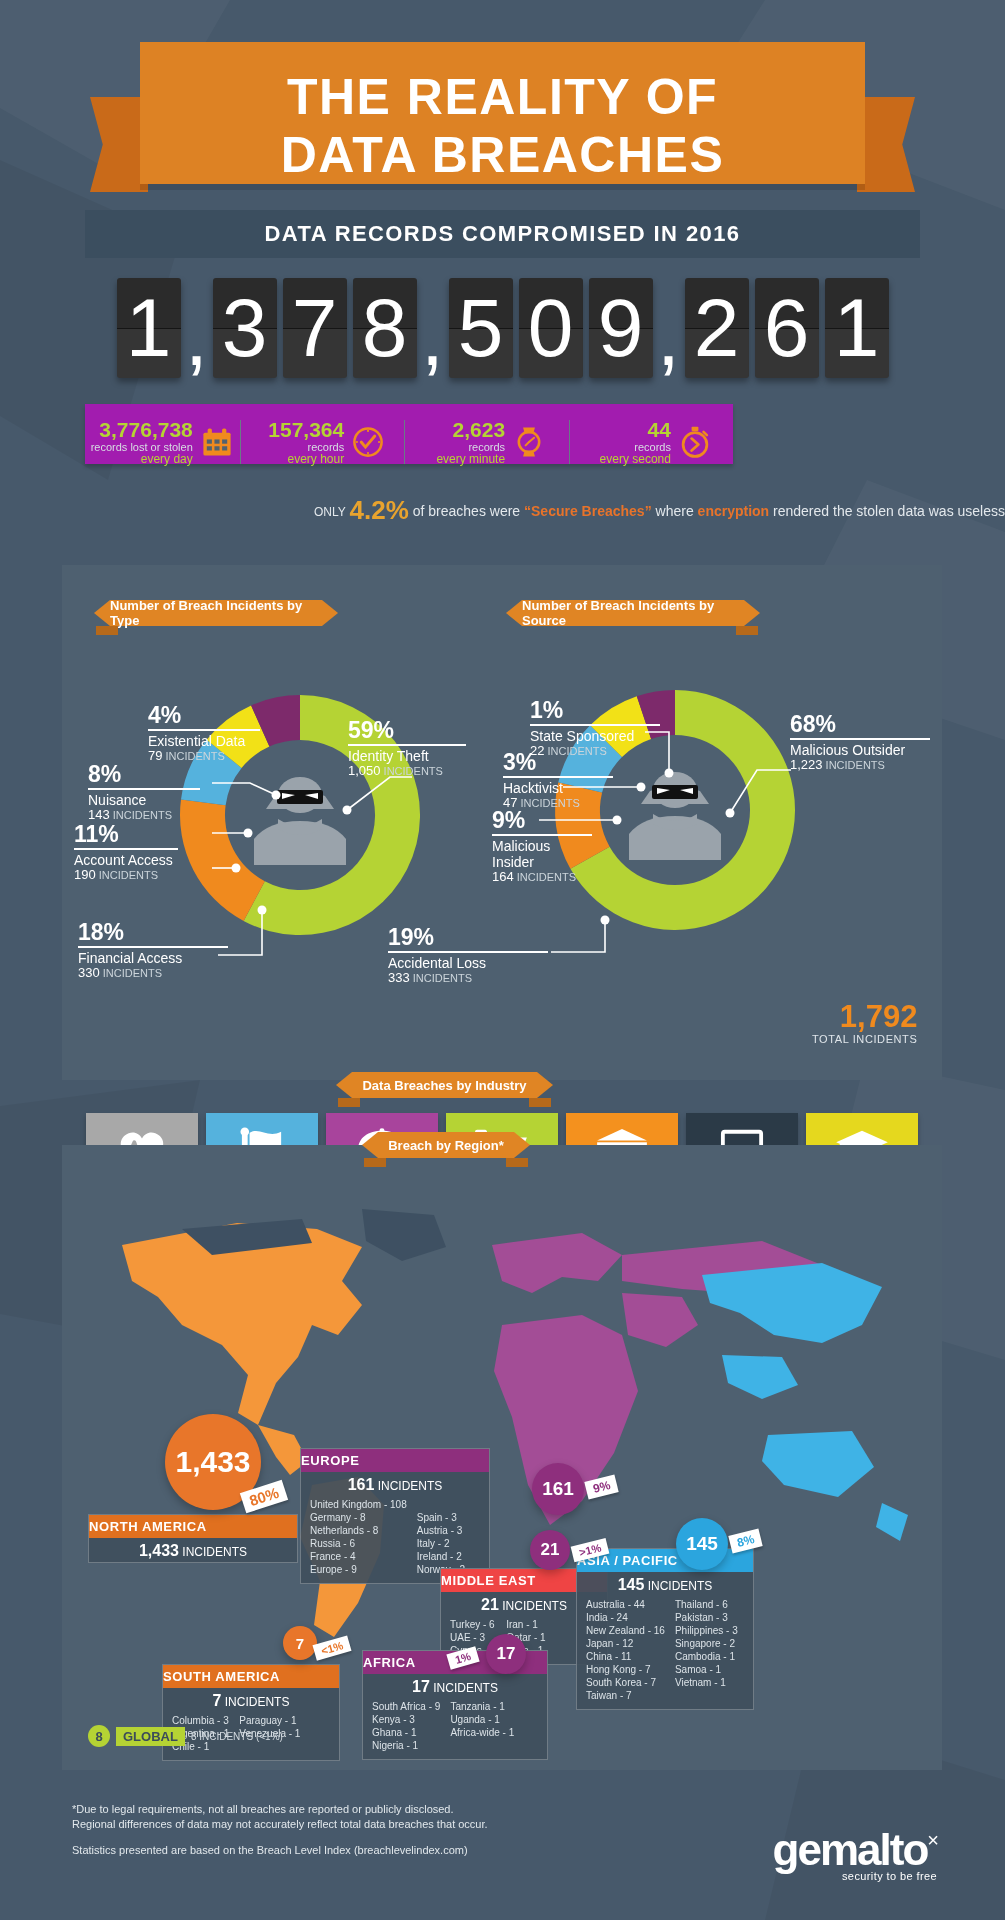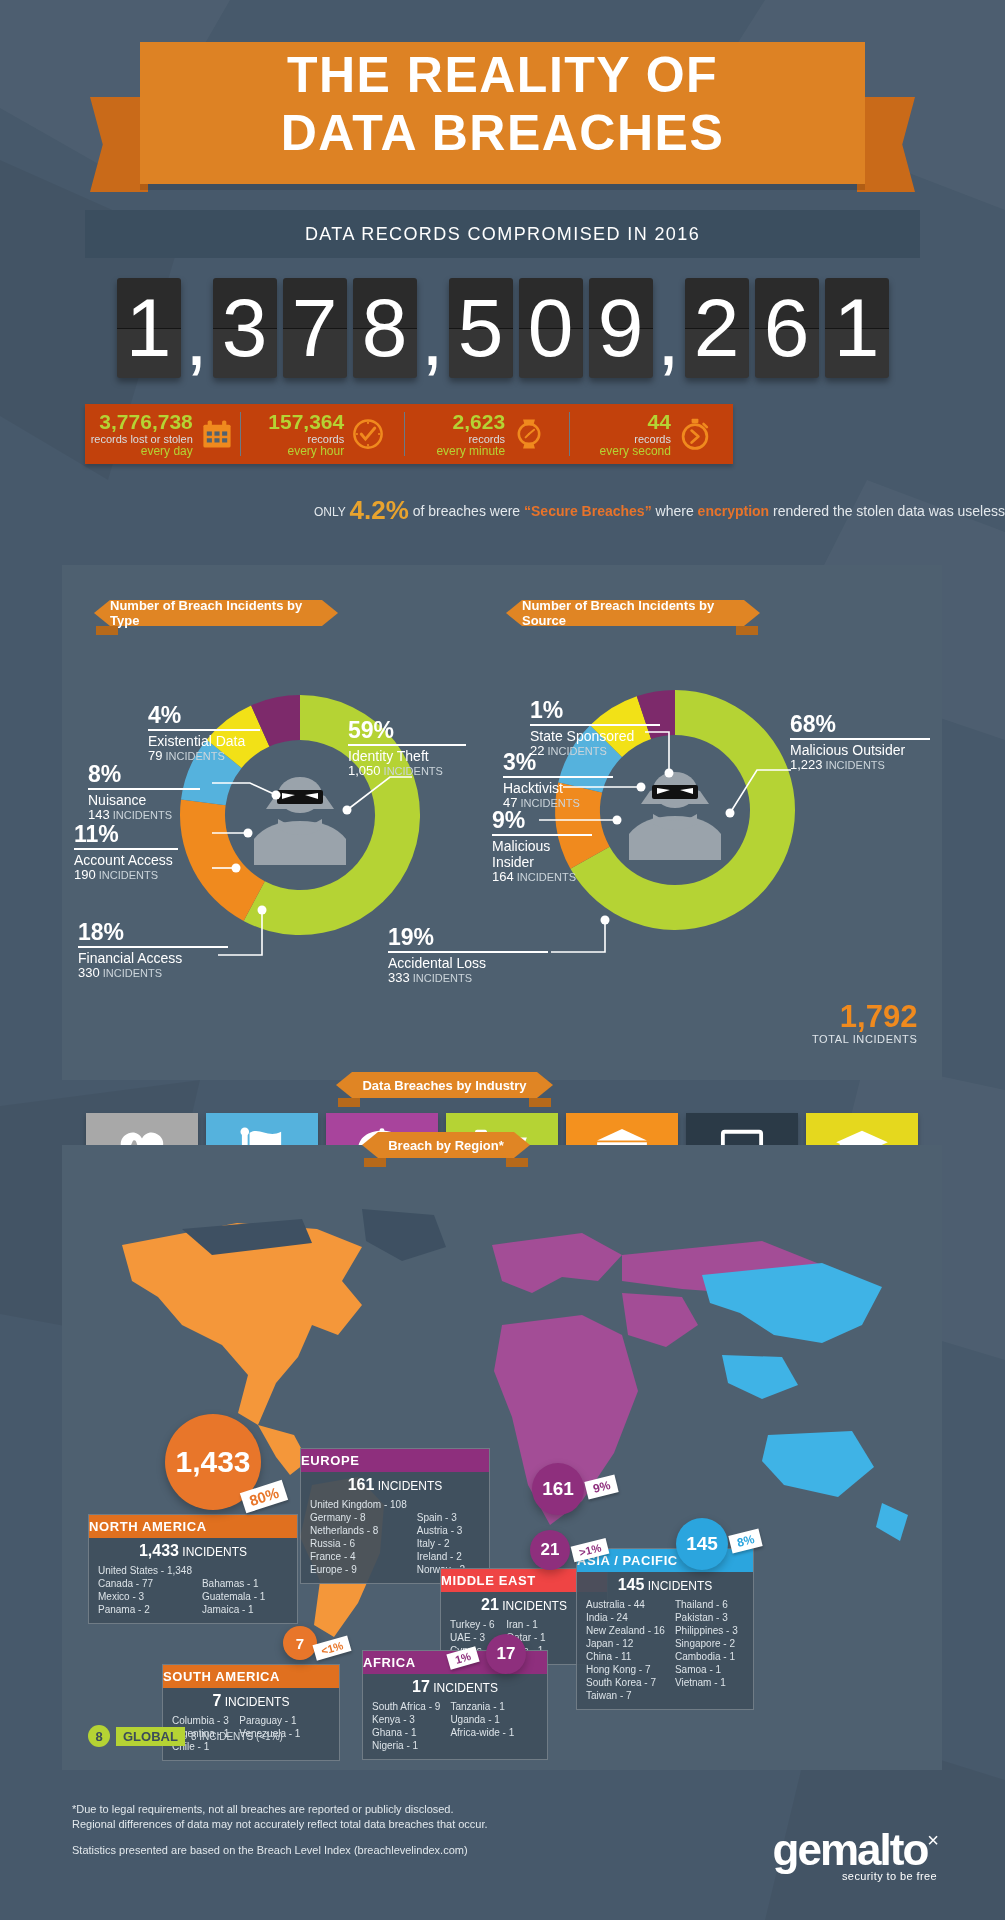--- a/index.html
+++ b/index.html
@@ -26,28 +26,28 @@
     clip-path: polygon(0 0, 100% 0, 78% 50%, 100% 100%, 0 100%); }
   #banner {
     position: absolute; left: 140px; right: 140px; top: 0; bottom: 8px;
     background: #dd8224; text-align: center;
     box-shadow: 0 6px 0 rgba(0,0,0,0.12);
   }
   #banner .t1, #banner .t2 {
     font-weight: bold; color: #fff; letter-spacing: 1.5px;
     font-size: 50px; line-height: 58px;
   }
-  #banner .t1 { padding-top: 4px; }
+  #banner .t1 { padding-top: 26px; }
 
   
   #subbar {
     position: absolute; top: 210px; left: 85px; width: 835px; height: 48px;
     background: #3b4e5f; display: flex; align-items: center; justify-content: center;
   }
-  #subbar span { font-size: 18px; font-weight: normal; letter-spacing: 1.4px; }
+  #subbar span { font-size: 22px; font-weight: bold; letter-spacing: 1.4px; }
 
   
   #counter { position: absolute; top: 278px; left: 0; width: 100%;
     display: flex; justify-content: center; align-items: flex-start; }
   .digit {
     position: relative; width: 64px; height: 100px; margin: 0 3px;
     background: #2b2b2b; border-radius: 3px;
     box-shadow: 0 4px 6px rgba(0,0,0,0.35);
     color: #fff; font-size: 82px; line-height: 100px; text-align: center;
     font-family: "Liberation Sans", sans-serif; font-weight: normal;
@@ -56,21 +56,21 @@
   .digit:after { content:""; position:absolute; left:0; right:0; top:50%;
     height: 50%; background: rgba(255,255,255,0.05);
     border-top: 1px solid rgba(0,0,0,0.6); }
   .digit span { position: relative; z-index: 2; }
   .comma { width: 26px; color: #fff; font-size: 82px; line-height: 118px;
     text-align: center; }
 
   
   #rates {
     position: absolute; top: 404px; left: 85px; width: 648px; height: 60px;
-    background: #c2410c; display: flex; align-items: center;
+    background: #a21caf; display: flex; align-items: flex-end;
     box-shadow: 0 3px 4px rgba(0,0,0,0.2);
     gap: 9px;
   }
   .rate { flex: 1; display: flex; align-items: center; justify-content: center;
     gap: 7px; border-right: 1px solid #6a7a87; height: 44px; padding: 0 4px; }
   .rate:last-child { border-right: none; }
   .rate .txt { text-align: right; }
   .rate .num { color: #b5d334; font-size: 21px; font-weight: bold; line-height: 22px; }
   .rate .l1 { font-size: 11px; color: #d7dee3; line-height: 12px; }
   .rate .l2 { font-size: 12px; color: #b5d334; line-height: 13px; }
@@ -601,34 +601,20 @@
   <span>145</span>
 </div>
 <div class="tag" style="left:730px;top:1532px;transform:rotate(-14deg);color:#2ba5de;font-size:12px;">
   <span>8%</span>
 </div>
 
 <div id="regionboxes">
     <div class="regionbox" style="left: 88px; top: 1514px; width: 210px;">
       <div class="rhead" style="background:#e0701f">NORTH AMERICA</div>
       <div class="rinc"><b>1,433</b> INCIDENTS</div>
-      <div class="cols">
-        <ul>
-          <li>United States - 1,348</li>
-          <li>Canada - 77</li>
-          <li>Mexico - 3</li>
-          <li>Panama - 2</li>
-        </ul>
-        <ul>
-          <li>&nbsp;</li>
-          <li>Bahamas - 1</li>
-          <li>Guatemala - 1</li>
-          <li>Jamaica - 1</li>
-        </ul>
-      </div>
     </div>
     <div class="regionbox" style="left: 162px; top: 1664px; width: 178px;">
       <div class="rhead" style="background:#e0701f">SOUTH AMERICA</div>
       <div class="rinc"><b>7</b> INCIDENTS</div>
       <div class="cols">
         <ul>
           <li>Columbia - 3</li>
           <li>Argentina - 1</li>
           <li>Chile - 1</li>
         </ul>

